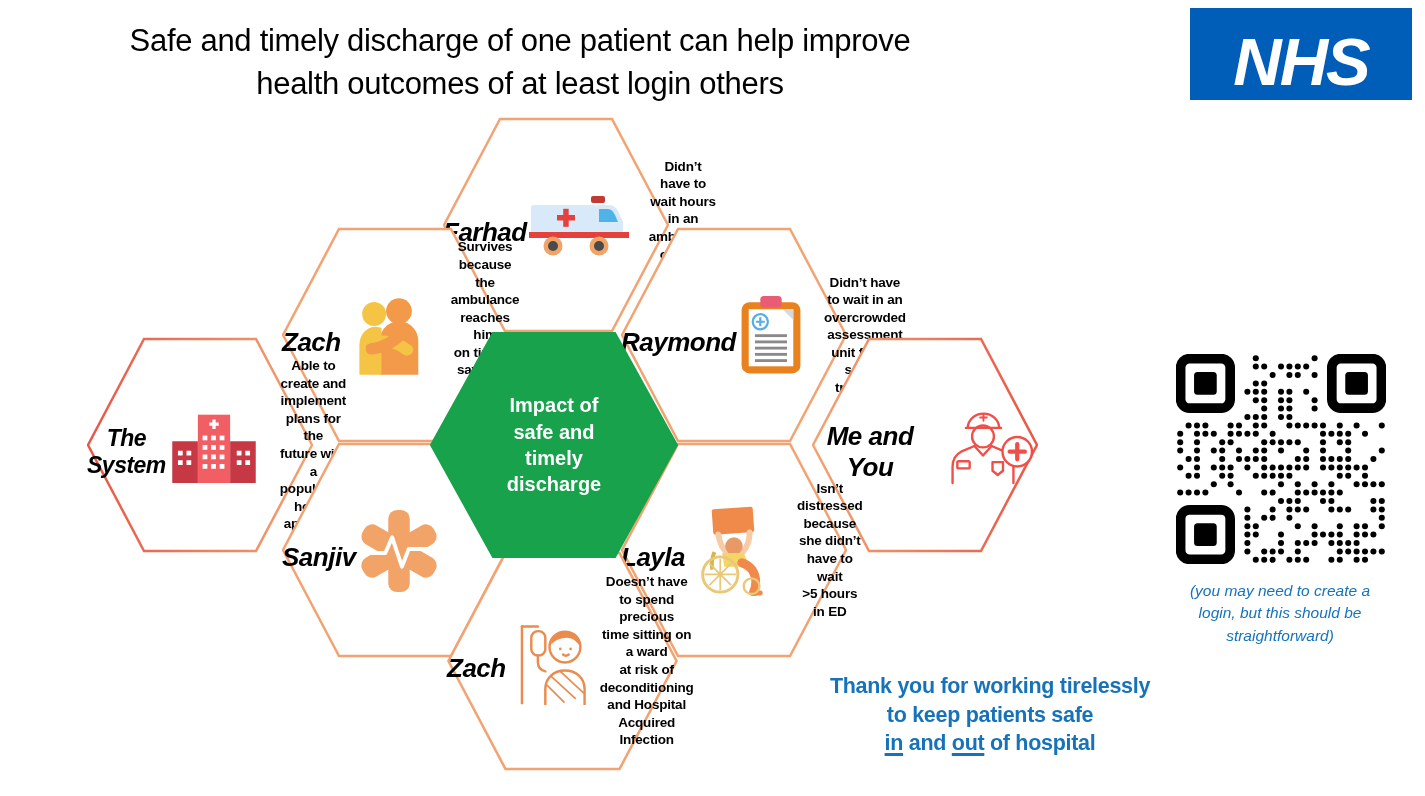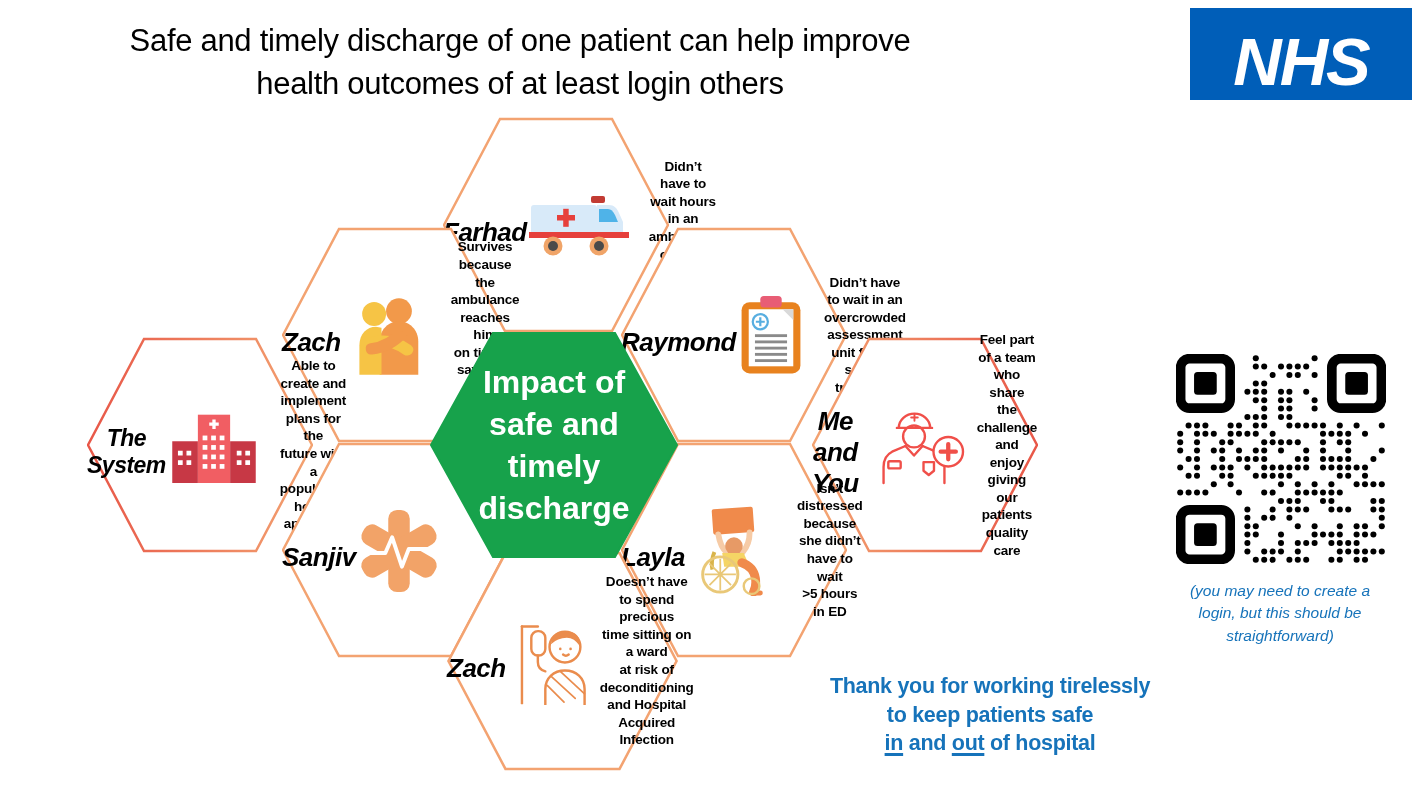--- a/index.html
+++ b/index.html
@@ -43,21 +43,21 @@
   .hex-sarah   { left:447px; top:551px; width:231px; height:220px; }
 
   .hex-farhad .hex-desc { margin-top:6px;text-align:center; }
   .hex-system .hex-name { font-size:23px; }
   .hex-meyou  .hex-desc { padding:0 8px; }
   .hex-sarah  .hex-desc { padding:0 6px; }
 
   .hex-center { left:430px; top:331px; width:248px; height:228px; z-index:5; }
   .center-label {
     position:absolute; inset:0; display:flex; align-items:center; justify-content:center;
-    color:#fff; font-weight:bold; font-size:32px; line-height:1.32; text-align:center;
+    color:#fff; font-weight:bold; font-size:20px; line-height:1.32; text-align:center;
   }
 
   
   .qr-heading {
     position:absolute; left:1118px; top:192px; width:302px; text-align:center;
     color:var(--text-blue); font-weight:bold; font-size:19.5px; line-height:1.55;
   }
   .qr-code { position:absolute; left:1176px; top:354px; width:210px; height:212px; }
   .qr-note {
     position:absolute; left:1140px; top:580px; width:280px; text-align:center;
@@ -231,24 +231,20 @@
           <circle cx="56" cy="31" r="11.5"></circle>
           <path d="M47 41 l-14 6 c-6 3 -9 9 -9 16 v17"></path>
           <path d="M65 41 l14 6 c6 3 9 9 9 16 v17"></path>
           <path d="M47 41 l9 10 l9 -10"></path>
           <rect x="29" y="57" width="13" height="7.5" rx="1.5"></rect>
           <path d="M66 58 v9 l5.5 4.5 l5.5 -4.5 v-9 z"></path>
           <circle cx="92" cy="47" r="15.5" fill="#fff"></circle>
           <path d="M92 39 v16 M84 47 h16" stroke-width="4.5"></path>
         </svg>
       </div>
-      <div class="hex-desc pre">Feel part of a team who share
-the challenge and
-enjoy giving our patients
-quality care</div>
     </div>
   </div>
 
   <div class="hex hex-sanjiv">
     <svg class="hex-shape" viewBox="0 0 226 216">
       <polygon points="1,108 57,2 169,2 225,108 169,214 57,214" fill="#fff" stroke="var(--hex-stroke)" stroke-width="2.5"></polygon>
     </svg>
     <div class="hex-content">
       <div class="hex-name">Sanjiv</div>
       <div class="hex-icon">

